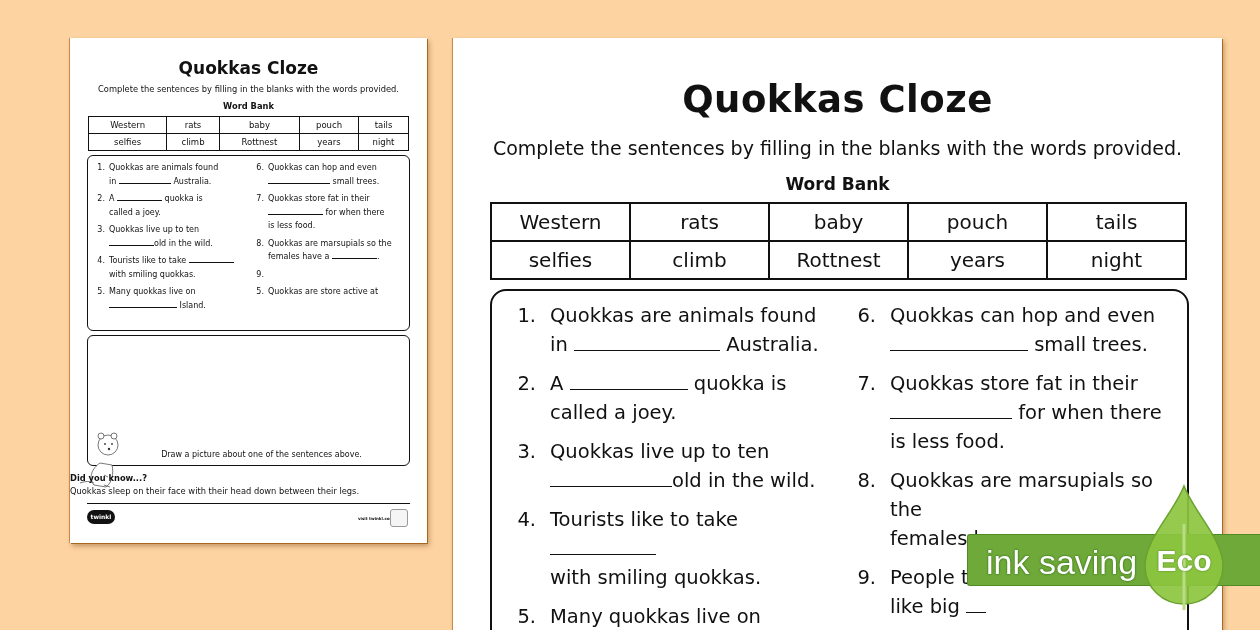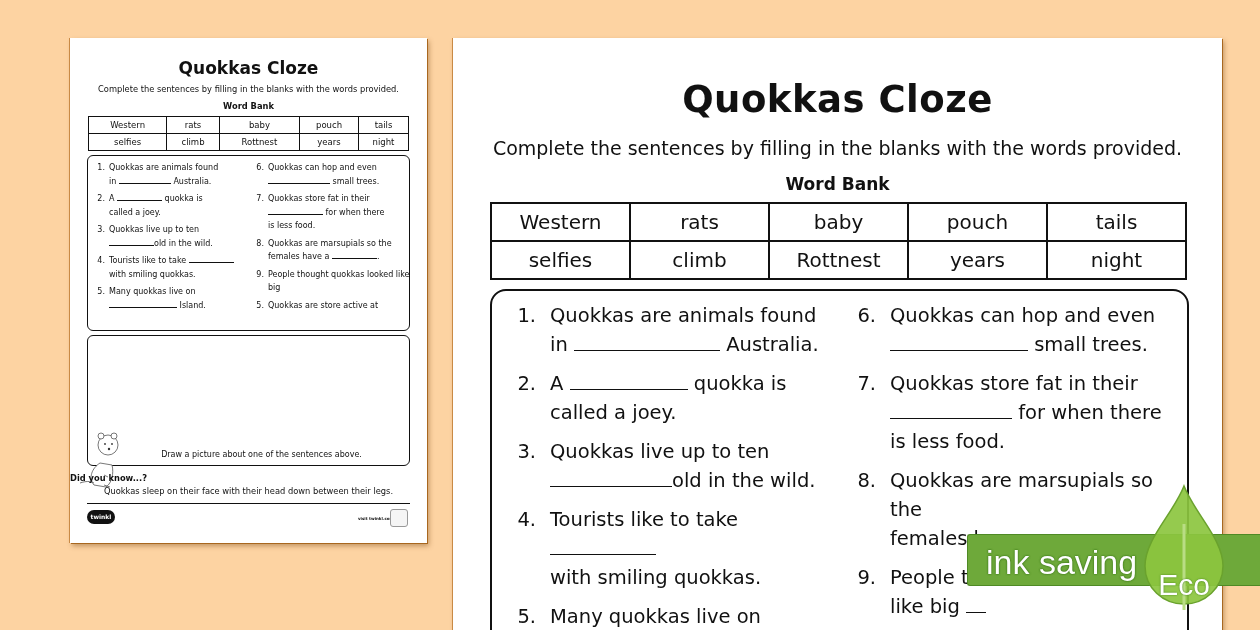--- a/index.html
+++ b/index.html
@@ -50,21 +50,21 @@
     position: absolute; left: 17px; top: 297px; width: 323px; height: 131px;
     border: 1.5px solid #111; border-radius: 6px;
   }
   #small-page .drawlabel {
     position: absolute; left: 0; right: 4px; bottom: 6px; text-align: center; font-size: 8px; padding-left: 30px;
   }
   #small-page .didyou {
     position: absolute; left: 0; right: 0; top: 435px; text-align: left; font-size: 8.3px; font-weight: bold;
   }
   #small-page .fact {
-    position: absolute; left: 0; right: 0; top: 448px; text-align: center; font-size: 8.3px;
+    position: absolute; left: 0; right: 0; top: 448px; text-align: left; font-size: 8.3px;
   }
   #small-page .footline {
     position: absolute; left: 17px; width: 323px; top: 465px; border-top: 1.5px solid #111;
   }
   #small-page .logo {
     position: absolute; left: 17px; top: 472px; width: 28px; height: 14px;
     background: #111; border-radius: 8px; color: #fff; font-size: 6px; font-weight: bold;
     text-align: center; line-height: 14px;
   }
   #small-page .visit {
@@ -117,24 +117,23 @@
   #eco-banner .label {
     position: absolute; left: 18px; top: 8px; color: #fff; font-size: 34px;
     font-family: "Liberation Sans", sans-serif;
     text-shadow: 0 0 2px #3e7a1a, 0 0 2px #3e7a1a;
   }
   #eco-leaf {
     position: absolute; left: 1143px; top: 484px; width: 82px; height: 126px;
   }
   #eco-leaf .eco-text {
     position: absolute; left: 0; right: 0; top: 60px; text-align: center;
-    color: #fff; font-weight: normal; font-size: 30px;
+    color: #fff; font-weight: bold; font-size: 30px;
     font-family: "Liberation Sans", sans-serif;
     text-shadow: 0 0 2px #3e7a1a;
-    margin-top: 24px;
   }
 </style>
 </head>
 <body>
 
 <div class="page" id="small-page">
   <div class="title">Quokkas Cloze</div>
   <div class="instructions">Complete the sentences by filling in the blanks with the words provided.</div>
   <div class="wb-label">Word Bank</div>
   <table class="wordbank">
@@ -187,21 +186,20 @@
       <div class="q">
         <span class="num">7.</span>
         <span><span>Quokkas store fat in their</span><br><span class="blank" style="width:55px"></span> <span>for when there</span><br><span>is less food.</span></span>
       </div>
       <div class="q">
         <span class="num">8.</span>
         <span><span>Quokkas are marsupials so the</span><br><span>females have a</span> <span class="blank" style="width:45px"></span><span>.</span></span>
       </div>
       <div class="q">
         <span class="num">9.</span>
-        <span>People thought quokkas looked like big</span>
       </div>
       <div class="q">
         <span class="num wide">5.</span>
         <span>Quokkas are store active at</span>
       </div>
     </div>
   </div>
 
   <div class="drawbox">
     <div class="drawlabel">Draw a picture about one of the sentences above.</div>

